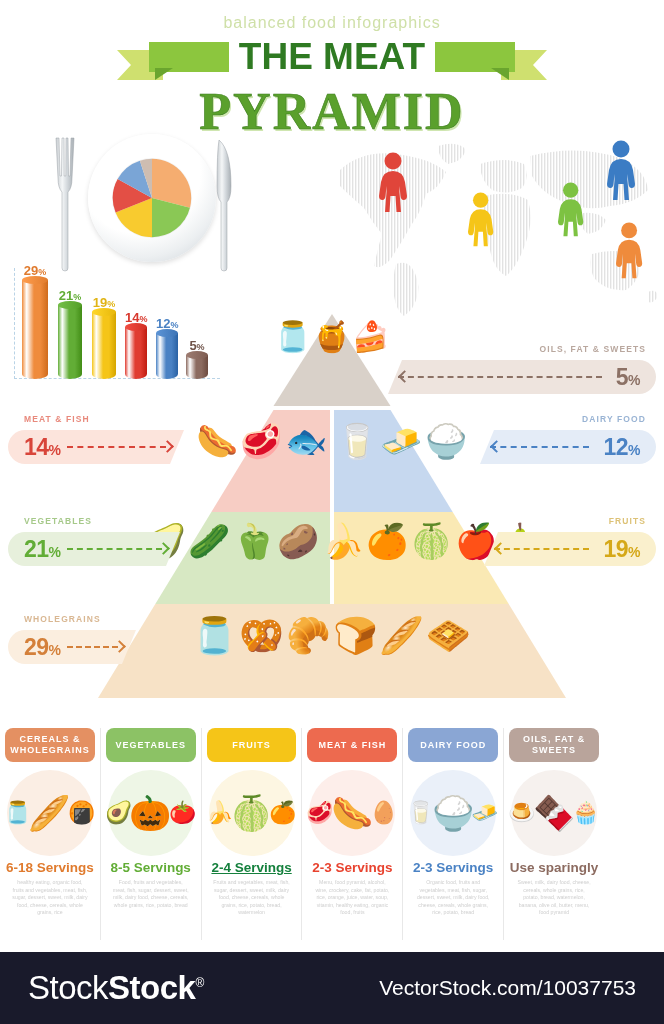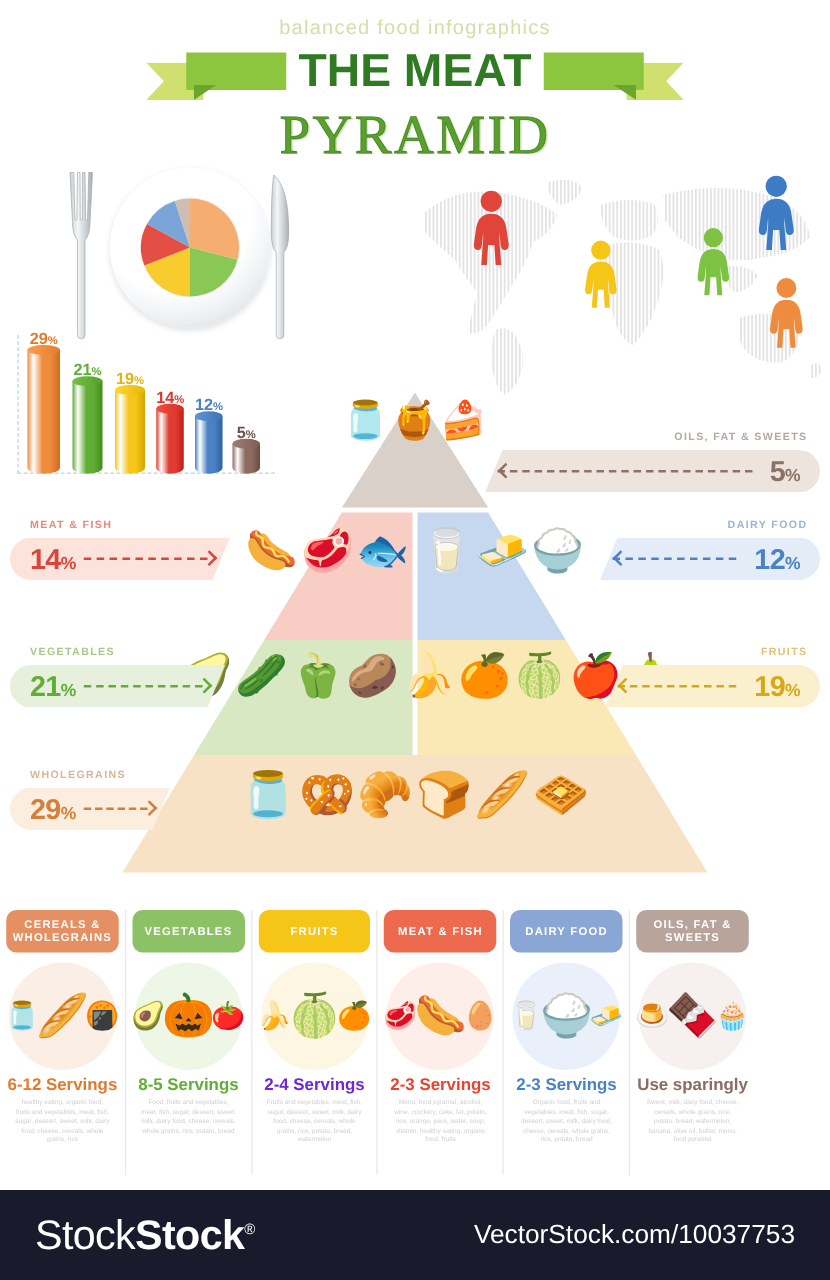--- a/index.html
+++ b/index.html
@@ -56,22 +56,22 @@
     letter-spacing: 0px;
     line-height: 42px;
     z-index: 3;
     font-family: "Liberation Sans", sans-serif;
     font-stretch: condensed;
   }
   #main-title-1 span { background: #ffffff; padding: 0 10px; }
   #main-title-2 {
     text-align: center;
     font-family: "Liberation Serif", serif;
-    font-size: 44px;
-    font-weight: normal;
+    font-size: 52px;
+    font-weight: bold;
     color: #5aa02c;
     letter-spacing: 2px;
     margin-top: 2px;
     text-shadow: 1.5px 1.5px 0 #cfe6b0, -0.5px -0.5px 0 #eaf4dd;
     -webkit-text-stroke: 0.6px #3f7f23;
   }
 
   
   #plate-area { position: absolute; left: 28px; top: 128px; width: 215px; height: 150px; }
   .utensil { position: absolute; }
@@ -448,41 +448,41 @@
 </div>
 
 <div id="cards">
     <div class="card">
       <div class="card-head" style="background: rgb(228, 144, 98);">CEREALS &amp; WHOLEGRAINS</div>
       <div class="card-icon" style="background: rgb(251, 238, 228); display: flex; align-items: center; justify-content: center; font-size: 26px; line-height: 1;">
         <span style="margin: 0px; font-size: 22px;">🫙</span>
         <span style="margin: 0px -3px; font-size: 34px;">🥖</span>
         <span style="margin: 0px; font-size: 22px;">🍘</span>
       </div>
-      <div class="card-servings" style="color: rgb(224, 123, 46);">6-12 Servings</div>
+      <div class="card-servings" style="color: rgb(224, 123, 46);">6-18 Servings</div>
       <div class="card-desc">healthy eating, organic food, fruits and vegetables, meat, fish, sugar, dessert, sweet, milk, dairy food, cheese, cereals, whole grains, rice</div>
     </div>
     <div class="card">
       <div class="card-head" style="background: rgb(140, 194, 101);">VEGETABLES</div>
       <div class="card-icon" style="background: rgb(238, 246, 230); display: flex; align-items: center; justify-content: center; font-size: 26px; line-height: 1;">
         <span style="margin: 0px; font-size: 22px;">🥑</span>
         <span style="margin: 0px -3px; font-size: 34px;">🎃</span>
         <span style="margin: 0px; font-size: 22px;">🍅</span>
       </div>
       <div class="card-servings" style="color: rgb(98, 173, 54);">8-5 Servings</div>
       <div class="card-desc">Food, fruits and vegetables, meat, fish, sugar, dessert, sweet, milk, dairy food, cheese, cereals, whole grains, rice, potato, bread</div>
     </div>
     <div class="card">
       <div class="card-head" style="background: rgb(245, 197, 24);">FRUITS</div>
       <div class="card-icon" style="background: rgb(253, 246, 226); display: flex; align-items: center; justify-content: center; font-size: 26px; line-height: 1;">
         <span style="margin: 0px; font-size: 22px;">🍌</span>
         <span style="margin: 0px -3px; font-size: 34px;">🍈</span>
         <span style="margin: 0px; font-size: 22px;">🍊</span>
       </div>
-      <div class="card-servings" style="color: #6d28d9;">2-4 Servings</div>
+      <div class="card-servings" style="color: #15803d; text-decoration: underline;">2-4 Servings</div>
       <div class="card-desc">Fruits and vegetables, meat, fish, sugar, dessert, sweet, milk, dairy food, cheese, cereals, whole grains, rice, potato, bread, watermelon</div>
     </div>
     <div class="card">
       <div class="card-head" style="background: rgb(237, 106, 79);">MEAT &amp; FISH</div>
       <div class="card-icon" style="background: rgb(253, 238, 234); display: flex; align-items: center; justify-content: center; font-size: 26px; line-height: 1;">
         <span style="margin: 0px; font-size: 22px;">🥩</span>
         <span style="margin: 0px -3px; font-size: 34px;">🌭</span>
         <span style="margin: 0px; font-size: 22px;">🥚</span>
       </div>
       <div class="card-servings" style="color: rgb(232, 67, 47);">2-3 Servings</div>

